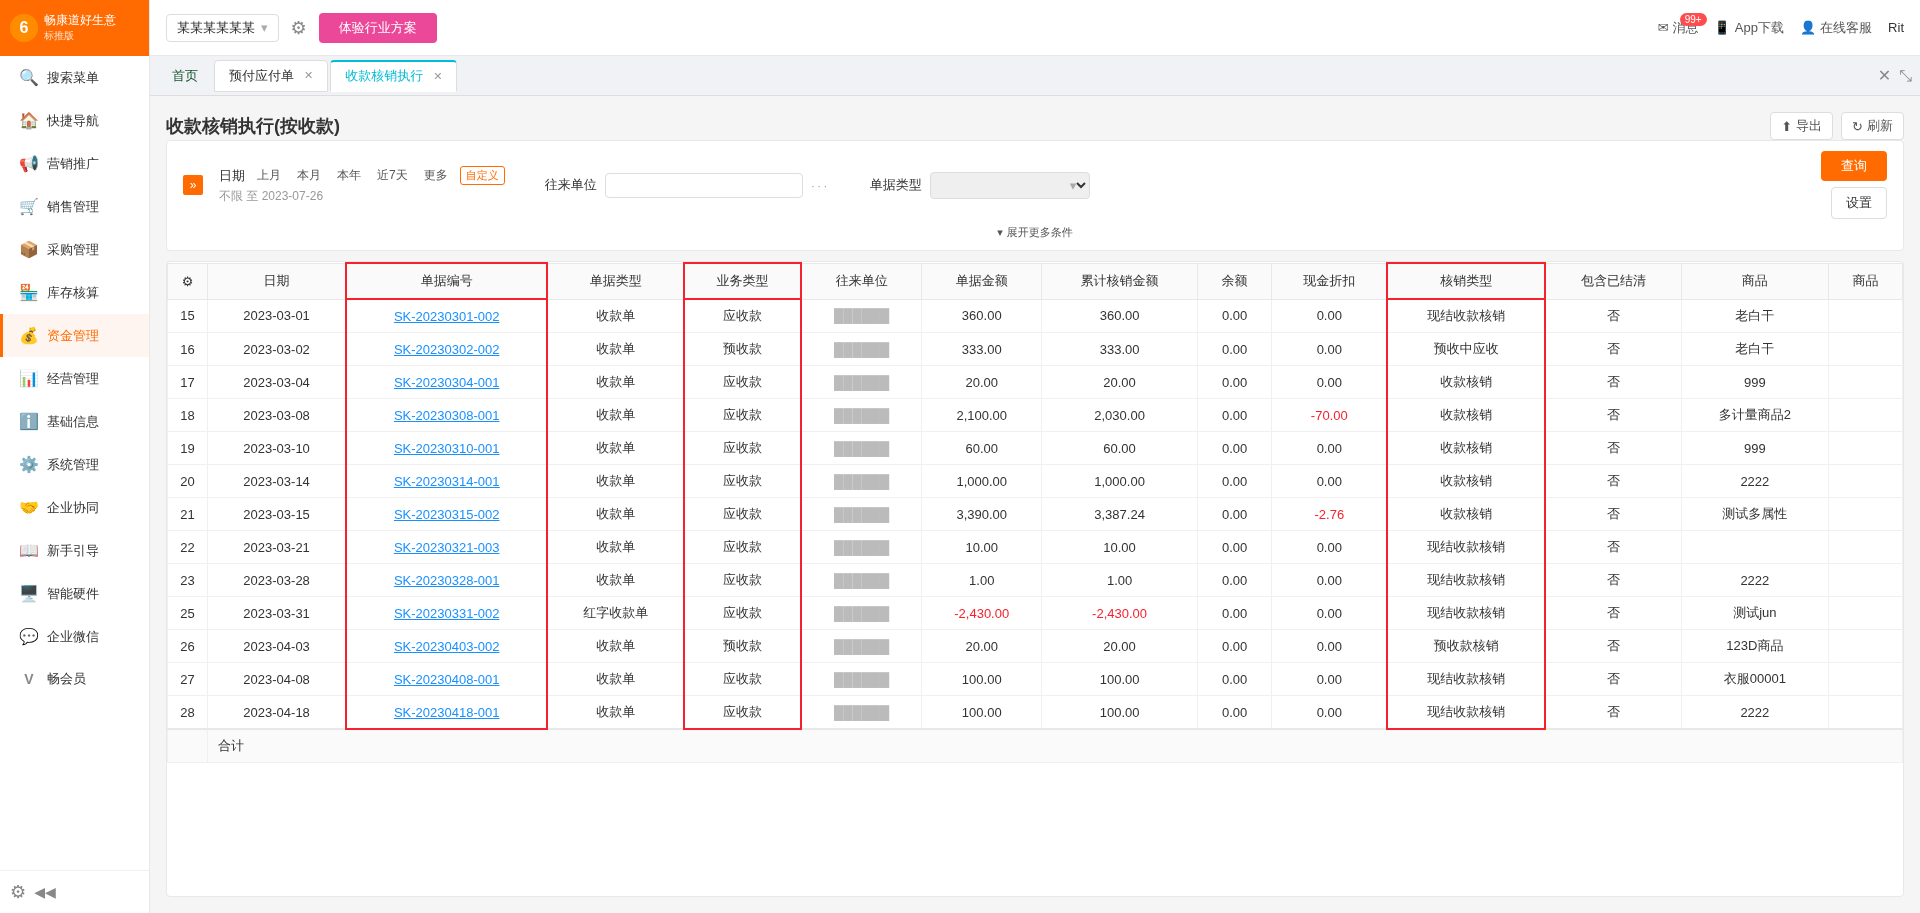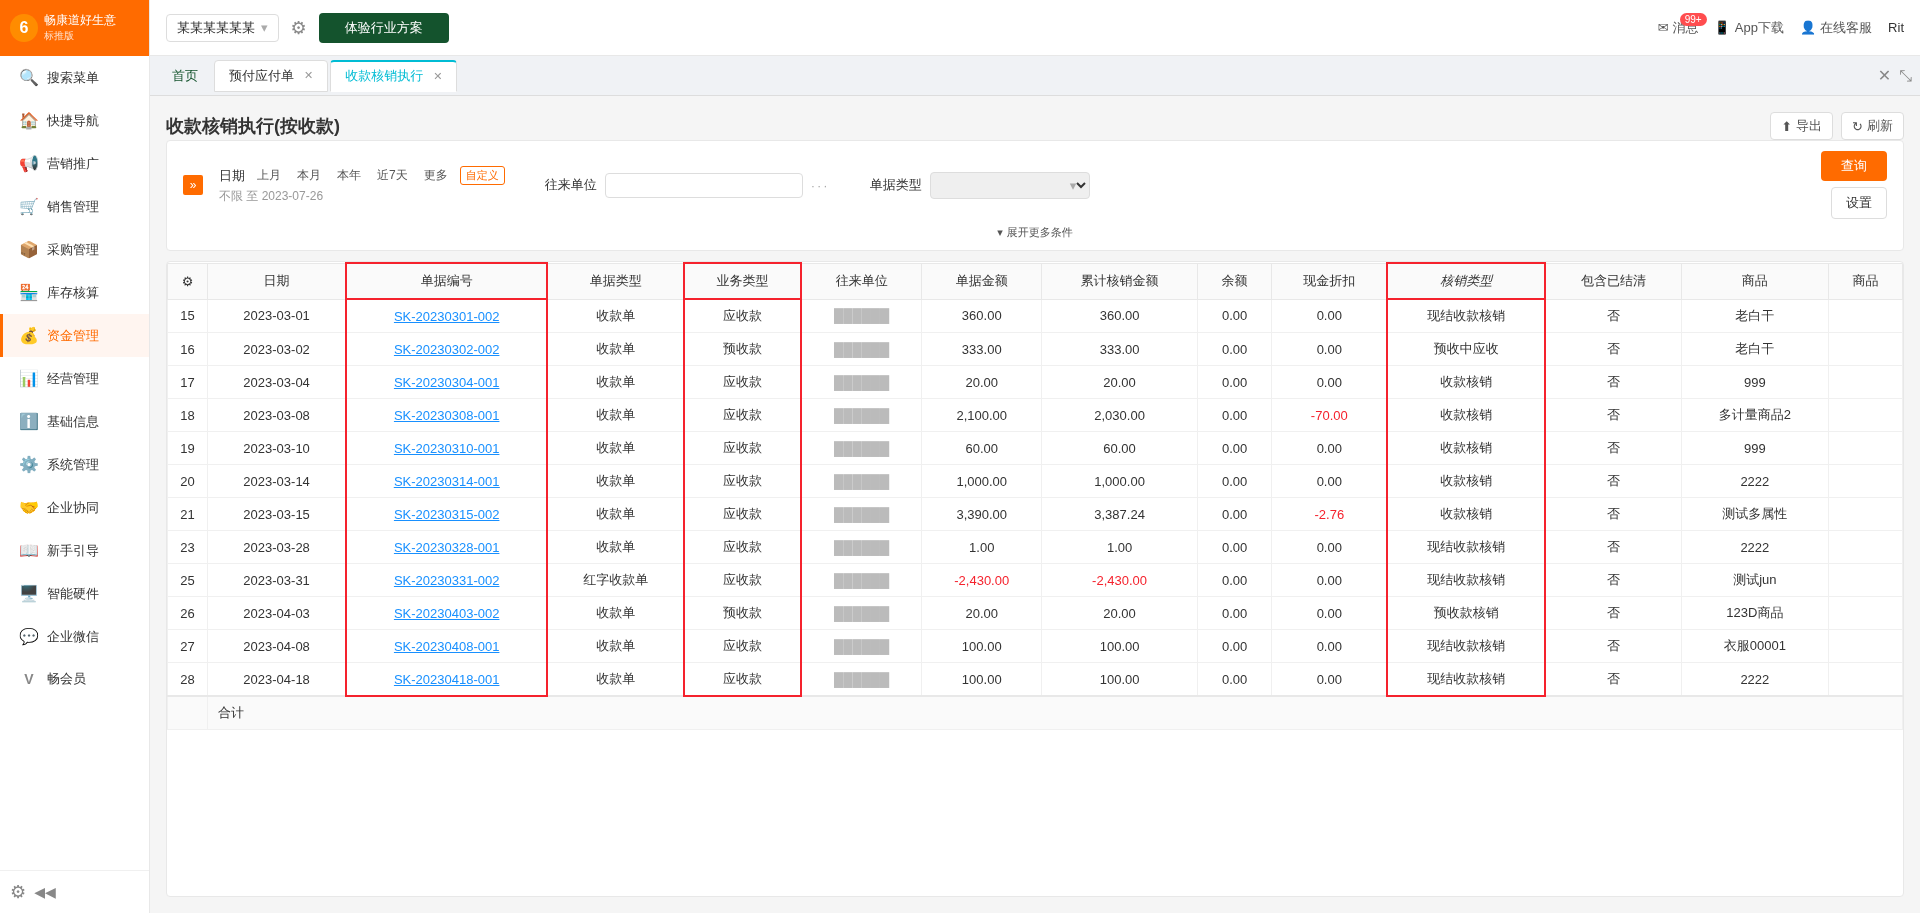--- a/index.html
+++ b/index.html
@@ -19,21 +19,21 @@
     .sidebar-bottom-gear { font-size: 18px; cursor: pointer; color: #888; }
     .sidebar-bottom-arrow { font-size: 14px; cursor: pointer; color: #888; }
 
     
     .main { flex: 1; display: flex; flex-direction: column; overflow: hidden; }
 
     
     .topbar { height: 56px; background: #fff; border-bottom: 1px solid #e8e8e8; display: flex; align-items: center; padding: 0 16px; gap: 12px; }
     .topbar-brand-selector { display: flex; align-items: center; gap: 6px; border: 1px solid #ddd; border-radius: 4px; padding: 4px 10px; cursor: pointer; font-size: 13px; color: #333; }
     .topbar-gear { font-size: 18px; color: #888; cursor: pointer; }
-    .topbar-solution-btn { background: #14532d; color: #fff; border: none; border-radius: 4px; padding: 6px 26px; font-size: 13px; cursor: pointer; }
+    .topbar-solution-btn { background: #ec4899; color: #fff; border: none; border-radius: 4px; padding: 6px 20px; font-size: 13px; cursor: pointer; }
     .topbar-spacer { flex: 1; }
     .topbar-actions { display: flex; align-items: center; gap: 16px; color: #555; font-size: 13px; }
     .topbar-msg { display: flex; align-items: center; gap: 4px; cursor: pointer; position: relative; }
     .topbar-badge { background: #ff4d4f; color: #fff; border-radius: 10px; padding: 1px 5px; font-size: 10px; position: absolute; top: -6px; right: -8px; }
     .topbar-user { color: #888; font-size: 13px; }
 
     
     .tabs { display: flex; align-items: center; background: #f0f2f5; border-bottom: 1px solid #ddd; height: 40px; padding: 0 8px; gap: 2px; }
     .tab { display: flex; align-items: center; gap: 6px; padding: 6px 14px; background: #fff; border: 1px solid #ddd; border-radius: 4px 4px 0 0; font-size: 13px; cursor: pointer; color: #333; height: 32px; }
     .tab.active { background: #fff; color: #00bcd4; border-bottom-color: #fff; border-top: 2px solid #00bcd4; }
@@ -277,21 +277,21 @@
             </th>
             <th>日期</th>
             <th style="border:2px solid #f5222d;">单据编号</th>
             <th>单据类型</th>
             <th style="border:2px solid #f5222d;">业务类型</th>
             <th>往来单位</th>
             <th>单据金额</th>
             <th>累计核销金额</th>
             <th>余额</th>
             <th>现金折扣</th>
-            <th style="border:2px solid #f5222d;font-style:italic;">核销类型</th>
+            <th style="border:2px solid #f5222d;">核销类型</th>
             <th>包含已结清</th>
             <th>商品</th>
             <th>商品</th>
           </tr>
         </thead>
         <tbody id="table-body">
         <tr>
     <td>15</td>
     <td>2023-03-01</td>
     <td style="border-left:2px solid #f5222d;border-right:2px solid #f5222d;border-top:2px solid #f5222d;"><span class="link">SK-20230301-002</span></td>
@@ -397,20 +397,36 @@
     <td class="">3,390.00</td>
     <td class="">3,387.24</td>
     <td>0.00</td>
     <td class="red-text">-2.76</td>
     <td style="border-left:2px solid #f5222d;border-right:2px solid #f5222d;">收款核销</td>
     <td>否</td>
     <td>测试多属性</td>
     <td></td>
   </tr>
             <tr>
+    <td>22</td>
+    <td>2023-03-21</td>
+    <td style="border-left:2px solid #f5222d;border-right:2px solid #f5222d;"><span class="link">SK-20230321-003</span></td>
+    <td>收款单</td>
+    <td style="border-left:2px solid #f5222d;border-right:2px solid #f5222d;">应收款</td>
+    <td style="color:#bbb;">██████</td>
+    <td class="">10.00</td>
+    <td class="">10.00</td>
+    <td>0.00</td>
+    <td class="">0.00</td>
+    <td style="border-left:2px solid #f5222d;border-right:2px solid #f5222d;">现结收款核销</td>
+    <td>否</td>
+    <td></td>
+    <td></td>
+  </tr>
+            <tr>
     <td>23</td>
     <td>2023-03-28</td>
     <td style="border-left:2px solid #f5222d;border-right:2px solid #f5222d;"><span class="link">SK-20230328-001</span></td>
     <td>收款单</td>
     <td style="border-left:2px solid #f5222d;border-right:2px solid #f5222d;">应收款</td>
     <td style="color:#bbb;">██████</td>
     <td class="">1.00</td>
     <td class="">1.00</td>
     <td>0.00</td>
     <td class="">0.00</td>

